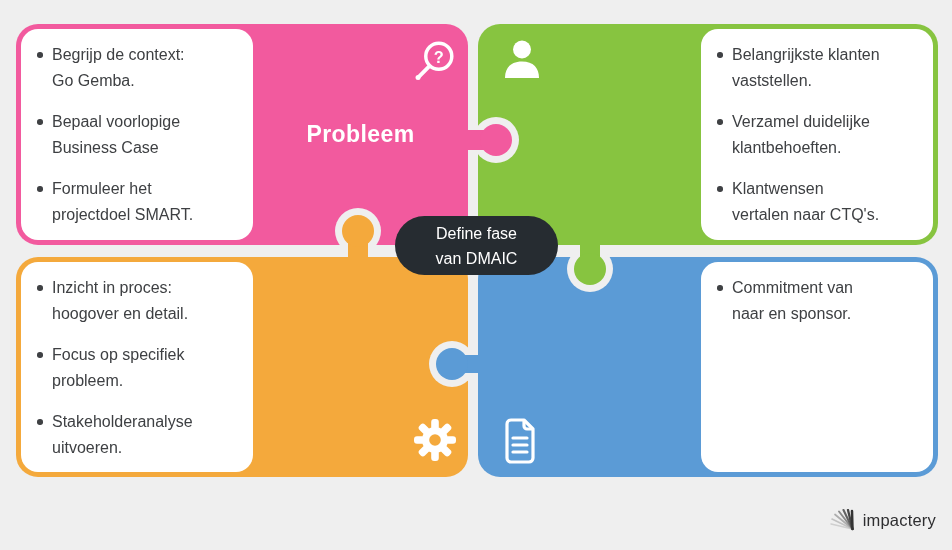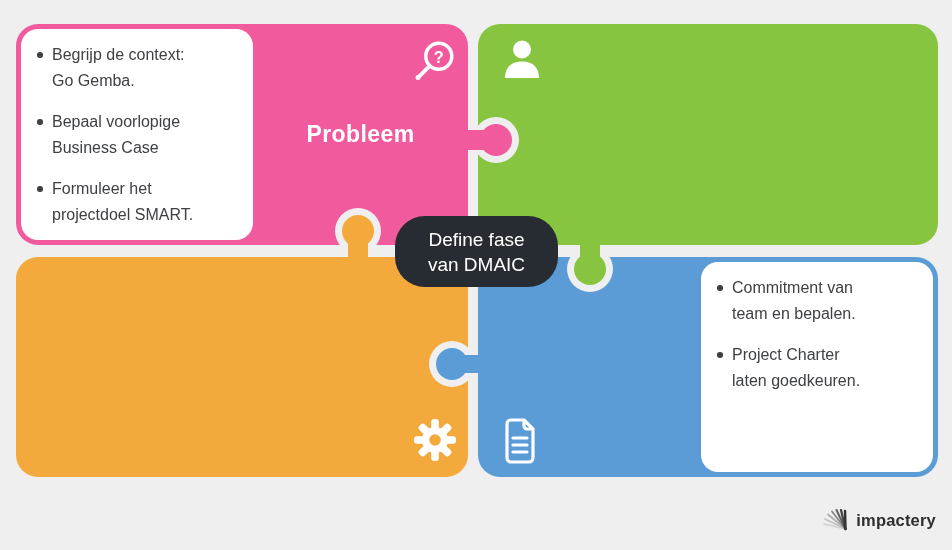--- a/index.html
+++ b/index.html
@@ -48,27 +48,27 @@
   .knob-neck{position:absolute;z-index:3;}
   .k-pink{background:#f25a9e;} .k-orange{background:#f4a93c;}
   .k-green{background:#87c440;} .k-blue{background:#5b9bd6;}
 
   .ring-a{left:473px;top:117px;} .bulb-a{left:480px;top:124px;} .neck-a{left:458px;top:130px;width:32px;height:20px;}
   .ring-b{left:335px;top:208px;} .bulb-b{left:342px;top:215px;} .neck-b{left:348px;top:229px;width:20px;height:30px;}
   .ring-c{left:567px;top:246px;} .bulb-c{left:574px;top:253px;} .neck-c{left:580px;top:240px;width:20px;height:30px;}
   .ring-d{left:429px;top:341px;} .bulb-d{left:436px;top:348px;} .neck-d{left:452px;top:355px;width:32px;height:18px;}
 
   .center-label{
-    position:absolute;left:395px;top:216px;width:163px;height:71px;border-radius:30px;
+    position:absolute;left:395px;top:216px;width:163px;height:59px;border-radius:30px;
     background:#262c31;color:#ffffff;z-index:6;display:flex;align-items:center;justify-content:center;
-    text-align:center;font-size:19px;line-height:25px;font-weight:500;white-space:pre-line;
+    text-align:center;font-size:16px;line-height:25px;font-weight:500;white-space:pre-line;
   }
 
   .footer{position:absolute;right:16px;top:504px;height:32px;display:flex;align-items:center;gap:7px;z-index:4;}
-  .brand-text{font-size:16.5px;font-weight:700;color:#2e2e30;letter-spacing:.2px;}
+  .brand-text{font-size:16.5px;font-weight:400;color:#2e2e30;letter-spacing:.2px;}
 </style>
 </head>
 <body>
 
 <div class="stage">
 
   <div class="card card-probleem">
     <div class="panel left">
       <ul class="bullets">
         <li>Begrijp de context:
@@ -84,50 +84,68 @@
     </div>
     <svg class="q-icon icon-magnifier" viewBox="0 0 56 56">
       <circle cx="34" cy="21" r="13.5" fill="none" stroke="#ffffff" stroke-width="3.6"></circle>
       <line x1="23.5" y1="32" x2="14" y2="41.5" stroke="#ffffff" stroke-width="4" stroke-linecap="round"></line>
       <circle cx="12.5" cy="43" r="2.6" fill="#ffffff"></circle>
       <text x="34" y="23" text-anchor="middle" dominant-baseline="middle" fill="#ffffff" font-family="Liberation Sans, DejaVu Sans, sans-serif" font-size="17" font-weight="700">?</text>
     </svg>
   </div>
 
   <div class="card card-klant">
+    <div class="panel right">
+      <ul class="bullets">
+        <li>Belangrijkste klanten
+vaststellen.</li>
+        <li>Verzamel duidelijke
+klantbehoeften.</li>
+        <li>Klantwensen
+vertalen naar CTQ's.</li>
+      </ul>
+    </div>
     <svg class="q-icon icon-person" viewBox="0 0 48 48">
       <circle cx="24" cy="13.5" r="9" fill="#ffffff"></circle>
       <path d="M24 25.5 C12.5 25.5 7 32 7 42 L41 42 C41 32 35.5 25.5 24 25.5 Z" fill="#ffffff"></path>
     </svg>
   </div>
 
   <div class="card card-proces">
+    <div class="panel left">
+      <ul class="bullets">
+        <li>Inzicht in proces:
+hoogover en detail.</li>
+        <li>Focus op specifiek
+probleem.</li>
+        <li>Stakeholderanalyse
+uitvoeren.</li>
+      </ul>
+    </div>
     <svg class="q-icon icon-gear" viewBox="0 0 46 46">
       <g fill="#ffffff">
         <circle cx="23" cy="23" r="13"></circle>
         <rect x="19.2" y="2" width="7.6" height="11" rx="3"></rect>
         <rect x="19.2" y="33" width="7.6" height="11" rx="3"></rect>
         <rect x="2" y="19.2" width="11" height="7.6" rx="3"></rect>
         <rect x="33" y="19.2" width="11" height="7.6" rx="3"></rect>
         <rect x="19.2" y="2" width="7.6" height="11" rx="3" transform="rotate(45 23 23)"></rect>
         <rect x="19.2" y="33" width="7.6" height="11" rx="3" transform="rotate(45 23 23)"></rect>
         <rect x="2" y="19.2" width="11" height="7.6" rx="3" transform="rotate(45 23 23)"></rect>
         <rect x="33" y="19.2" width="11" height="7.6" rx="3" transform="rotate(45 23 23)"></rect>
       </g>
       <circle cx="23" cy="23" r="5.8" fill="#f4a93c"></circle>
     </svg>
   </div>
 
   <div class="card card-project">
     <div class="panel right">
       <ul class="bullets">
         <li>Commitment van
-team en bepalen.</li>
-        <li>Project Charter
-laten goedkeuren.</li>
+naar en sponsor.</li>
       </ul>
     </div>
     <svg class="q-icon icon-doc" viewBox="0 0 40 48">
       <path d="M7 7 a4 4 0 0 1 4 -4 H24 L33 12 V41 a4 4 0 0 1 -4 4 H11 a4 4 0 0 1 -4 -4 Z" fill="none" stroke="#ffffff" stroke-width="3.2" stroke-linejoin="round"></path>
       <path d="M24 3 V9 a3 3 0 0 0 3 3 H33" fill="none" stroke="#ffffff" stroke-width="3.2" stroke-linejoin="round"></path>
       <line x1="13" y1="21" x2="27" y2="21" stroke="#ffffff" stroke-width="3.2" stroke-linecap="round"></line>
       <line x1="13" y1="28" x2="27" y2="28" stroke="#ffffff" stroke-width="3.2" stroke-linecap="round"></line>
       <line x1="13" y1="35" x2="27" y2="35" stroke="#ffffff" stroke-width="3.2" stroke-linecap="round"></line>
     </svg>
   </div>

